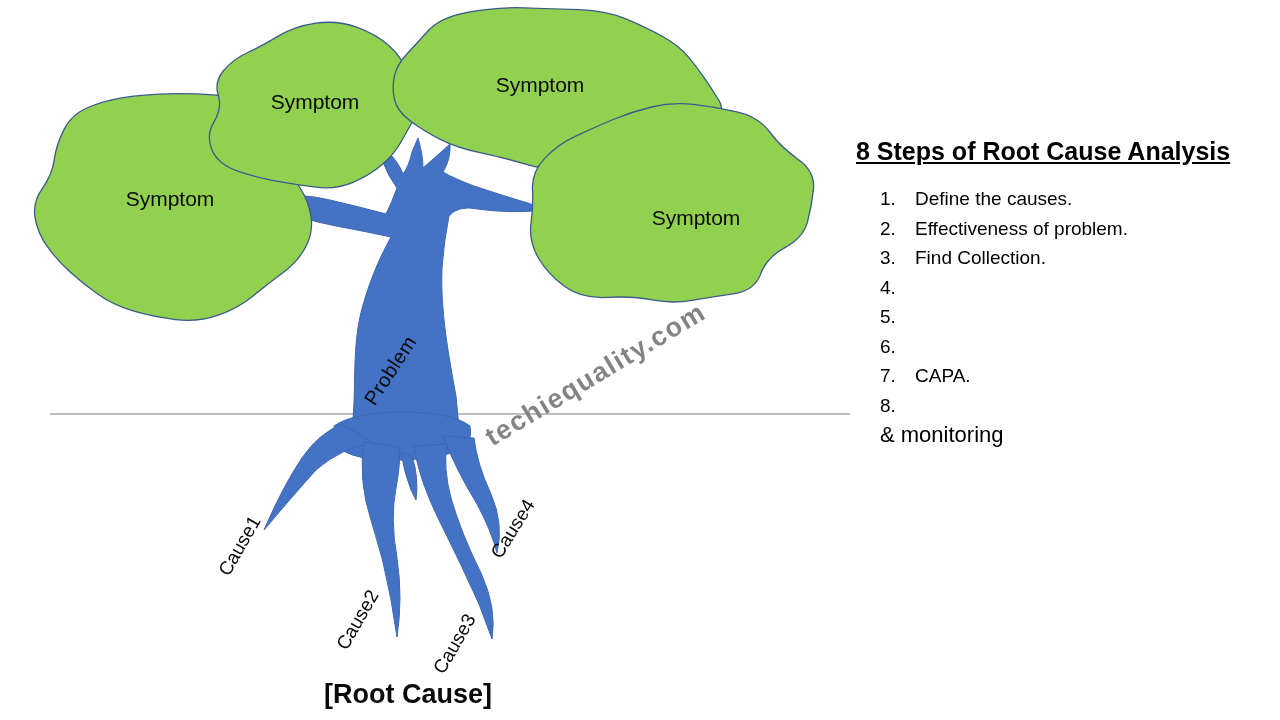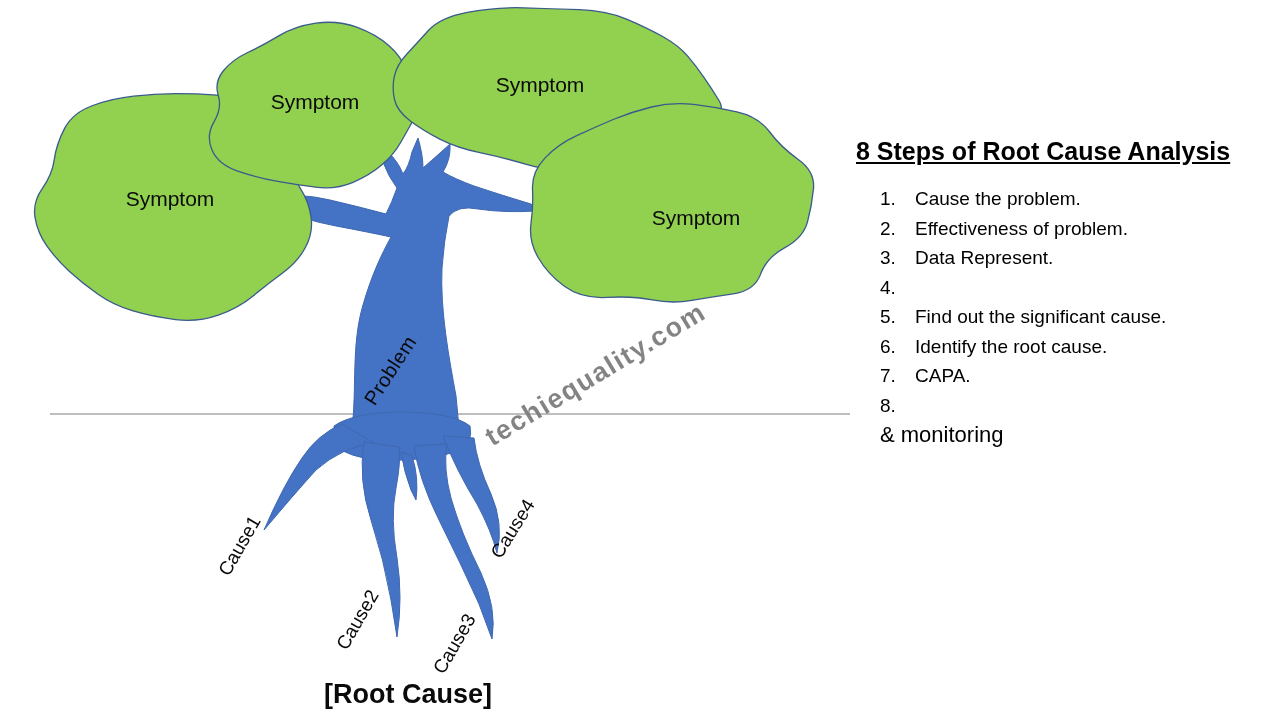--- a/index.html
+++ b/index.html
@@ -80,40 +80,38 @@
     <text class="cause" x="518" y="532" text-anchor="middle" transform="rotate(-58 518 532)">Cause4</text>
 
     <text class="caption" x="408" y="703" text-anchor="middle">[Root Cause]</text>
   </svg>
 
   <div class="steps-panel">
     <div class="steps-title">8 Steps of Root Cause Analysis</div>
     <div class="steps-list">
       <div class="step">
         <span class="num">1.</span>
-        <span class="txt">Cause the problem.</span>
+        <span class="txt">Define the causes.</span>
       </div>
       <div class="step">
         <span class="num">2.</span>
         <span class="txt">Effectiveness of problem.</span>
       </div>
       <div class="step">
         <span class="num">3.</span>
-        <span class="txt">Data Represent.</span>
+        <span class="txt">Find Collection.</span>
       </div>
       <div class="step">
         <span class="num">4.</span>
       </div>
       <div class="step">
         <span class="num">5.</span>
-        <span class="txt">Find out the significant cause.</span>
       </div>
       <div class="step">
         <span class="num">6.</span>
-        <span class="txt">Identify the root cause.</span>
       </div>
       <div class="step">
         <span class="num">7.</span>
         <span class="txt">CAPA.</span>
       </div>
       <div class="step">
         <span class="num">8.</span>
       </div>
       <div class="step-cont">&amp; monitoring</div>
     </div>

